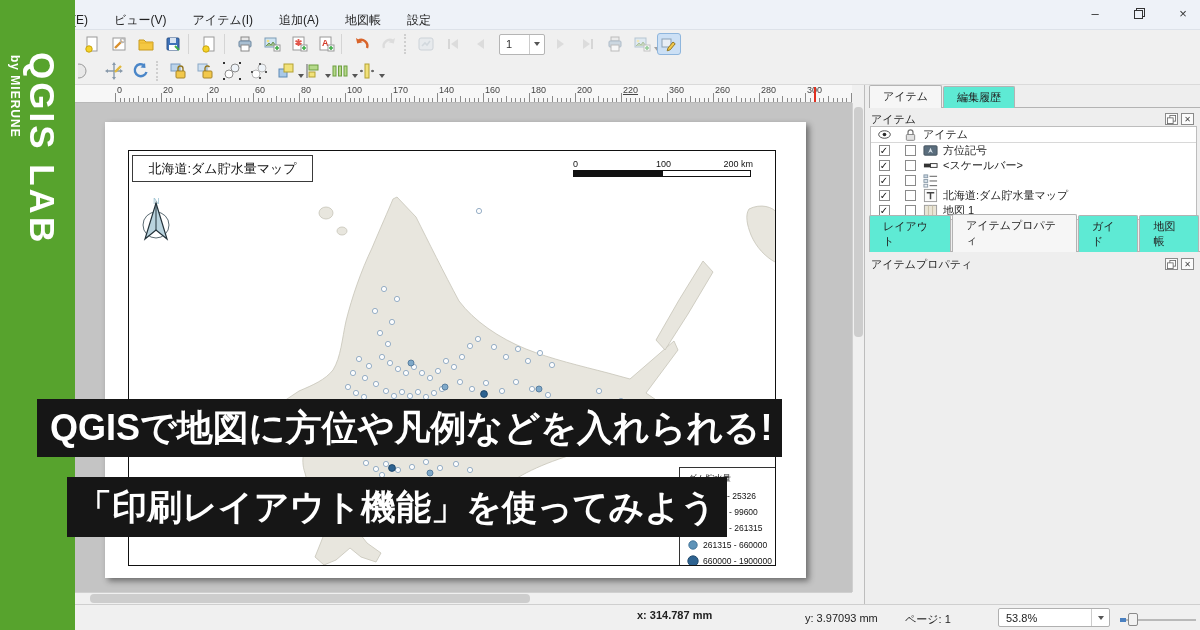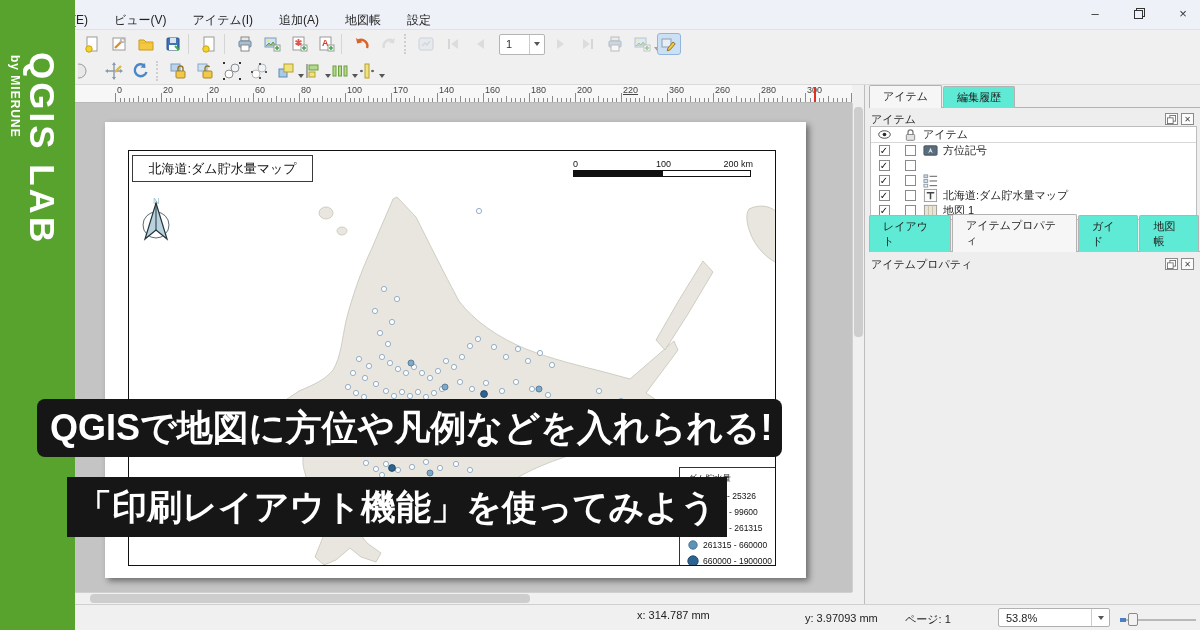--- a/index.html
+++ b/index.html
@@ -69,36 +69,36 @@
   .throw.header{border-bottom:1px solid #d8d8d8;height:16px;}
   .tc1{width:26px;display:flex;justify-content:center;}
   .tc2{width:26px;display:flex;justify-content:center;}
   .tc3{flex:1;display:flex;align-items:center;gap:5px;}
   .cb{width:11px;height:11px;border:1px solid #8a8a8a;background:#fff;font-size:10px;line-height:9px;text-align:center;color:#111;}
   .itmicon svg{width:15px;height:15px;display:block;}
   .hicon svg{width:15px;height:15px;display:block;}
   #splitdots{position:absolute;left:0;right:0;top:137px;height:8px;text-align:center;color:#999;font-size:9px;letter-spacing:2px;line-height:6px;}
   
   #statusbar{position:absolute;left:0;top:604px;width:1200px;height:26px;background:#f0f0f0;border-top:1px solid #cfcfcf;font-size:11px;color:#222;}
-  #coord-x{position:absolute;left:637px;top:4px;}
+  #coord-x{position:absolute;left:637px;top:4px;font-weight:bold;}
   #coord-y{position:absolute;left:805px;top:7px;}
   #pageind{position:absolute;left:905px;top:7px;}
   #zoomcombo{position:absolute;left:998px;top:3px;width:112px;height:19px;background:#fff;border:1px solid #b0b0b0;border-radius:2px;display:flex;align-items:center;}
   #zoomcombo .val{flex:1;padding-left:7px;}
   #zoomcombo .dd{width:18px;height:100%;border-left:1px solid #ccc;display:flex;align-items:center;justify-content:center;}
   #zoomslider{position:absolute;left:1120px;top:8px;width:76px;height:14px;}
   #zoomslider .track{position:absolute;left:0;right:0;top:6px;height:2px;background:#b9b9b9;}
   #zoomslider .fillseg{position:absolute;left:0;top:5px;width:6px;height:4px;background:#4a80c0;}
   #zoomslider .handle{position:absolute;left:8px;top:0;width:10px;height:13px;background:#f2f2f2;border:1px solid #8a8a8a;border-radius:2px;}
   
   #brandbar{position:absolute;left:0;top:0;width:75px;height:630px;background:#57a32d;z-index:30;}
   #brand-title{position:absolute;left:22px;top:52px;writing-mode:vertical-rl;font-size:35px;font-weight:bold;color:#fff;letter-spacing:3px;}
   #brand-sub{position:absolute;left:8px;top:55px;writing-mode:vertical-rl;font-size:12px;font-weight:bold;color:#fff;letter-spacing:1px;}
   .banner{position:absolute;background:#161616;color:#fff;z-index:40;display:flex;align-items:center;overflow:hidden;white-space:nowrap;}
-  #banner1{left:37px;top:399px;width:745px;height:58px;font-size:36px;font-weight:900;padding-left:13px;border-radius:8px;}
+  #banner1{left:37px;top:399px;width:745px;height:58px;font-size:36px;font-weight:900;padding-left:13px;}
   #banner2{left:67px;top:477px;width:660px;height:60px;font-size:35px;font-weight:900;padding-left:10px;}
 </style>
 </head>
 <body>
 
 <div id="stage">
 
   <div id="titlebar">
     <div id="menubar">
         <span class="menu-item">編集(E)</span>
@@ -724,20 +724,29 @@
               <span>方位記号</span>
             </span>
           </div>
           <div class="throw">
             <span class="tc1">
               <span class="cb">✓</span>
             </span>
             <span class="tc2">
               <span class="cb"></span>
             </span>
+            <span class="tc3">
+              <span class="itmicon">
+                <svg viewBox="0 0 16 16">
+                  <rect x="1" y="6" width="7" height="4" fill="#333"></rect>
+                  <rect x="8" y="6" width="7" height="4" fill="#fff" stroke="#333"></rect>
+                </svg>
+              </span>
+              <span>&lt;スケールバー&gt;</span>
+            </span>
           </div>
           <div class="throw">
             <span class="tc1">
               <span class="cb">✓</span>
             </span>
             <span class="tc2">
               <span class="cb"></span>
             </span>
             <span class="tc3">
               <span class="itmicon">

